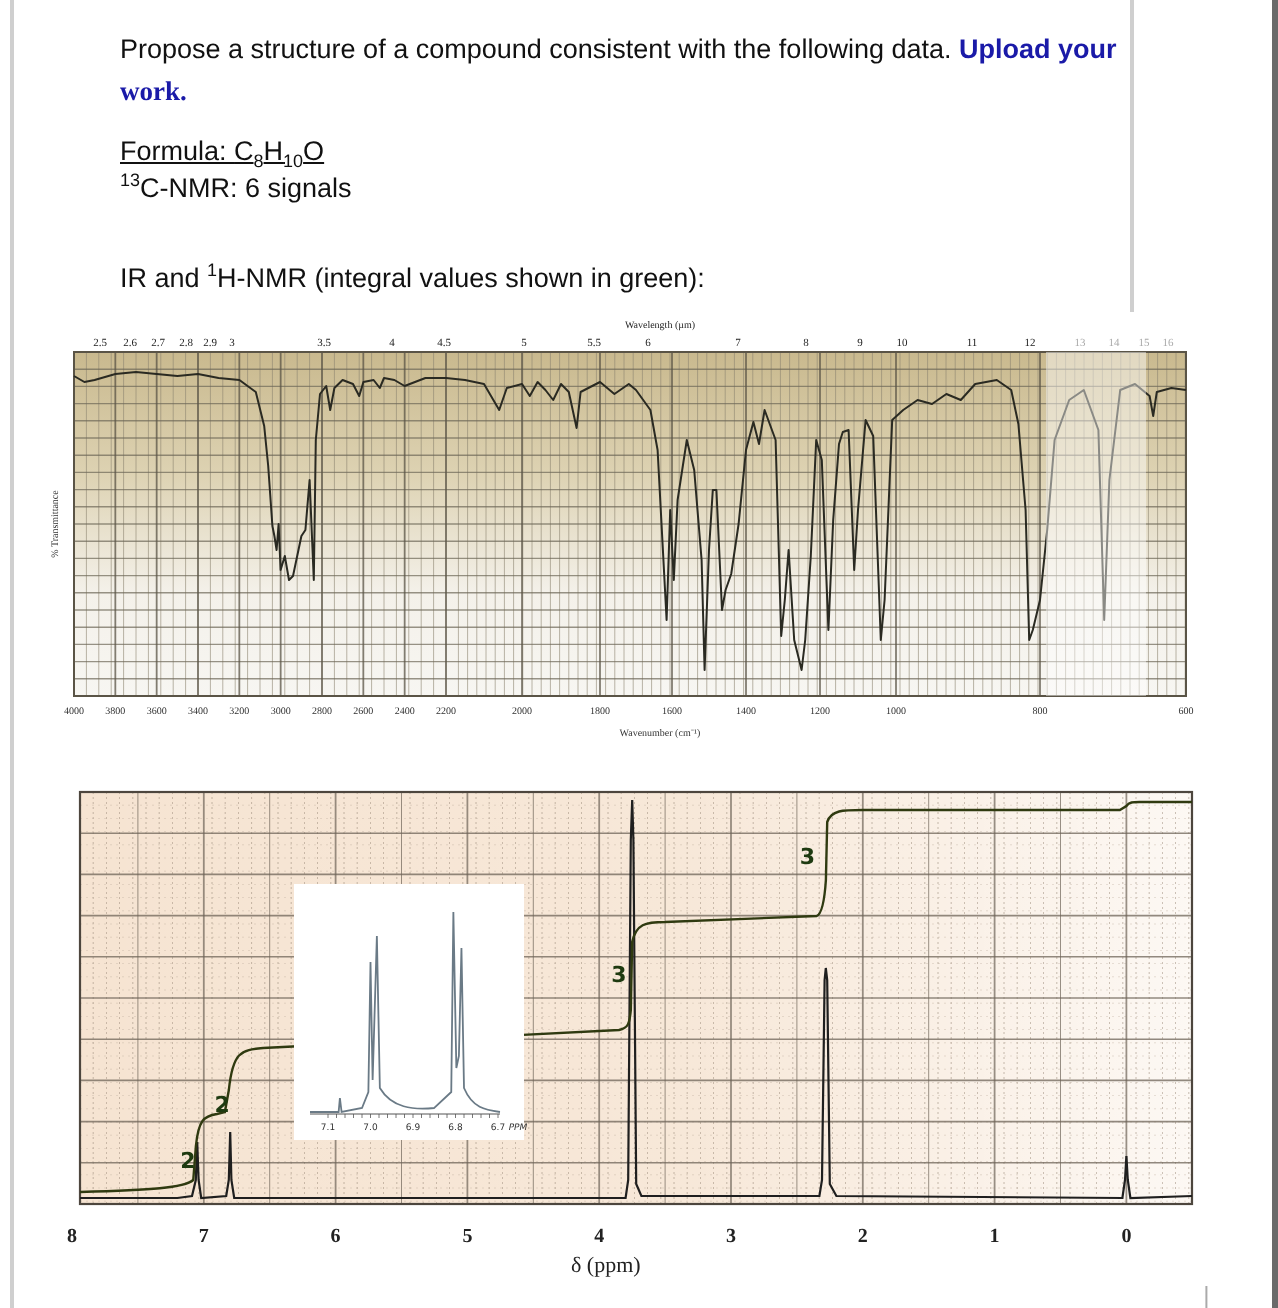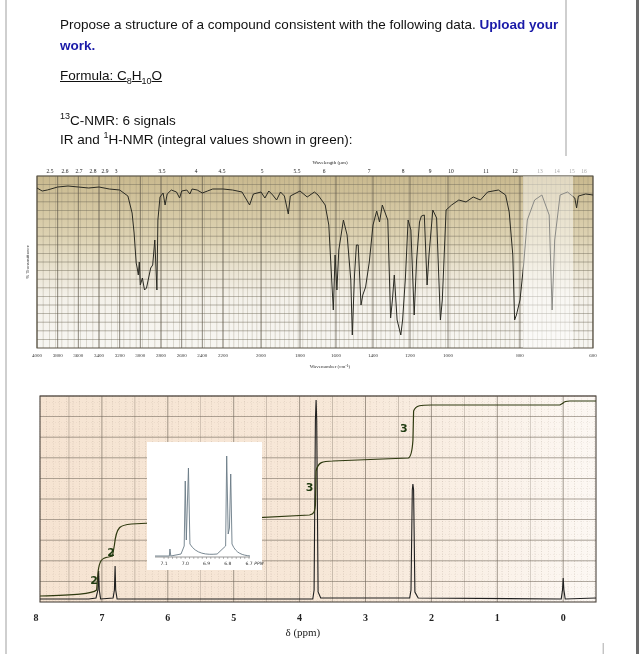--- a/index.html
+++ b/index.html
@@ -16,27 +16,27 @@
 <body>
 
 <div class="vline" style="left:5px;top:0;width:2px;height:654px;background:#cfcfcf;"></div>
 <div class="vline" style="left:565px;top:0;width:2px;height:156px;background:#cfcfcf;"></div>
 <div class="vline" style="left:636px;top:0;width:3px;height:654px;background:#6a6a6a;"></div>
 
 <div class="q" style="top:17px;">
   <span>Propose a structure of a compound consistent with the following data.</span>
   <span class="link">Upload your</span>
 </div>
-<div class="q" style="top:38px;">
+<div class="q" style="top:38px;font-family:Liberation Serif, serif;">
   <span class="link">work.</span>
 </div>
 <div class="q" style="top:68px;text-decoration:underline;">
   <span>Formula: </span><span>C</span><sub>8</sub><span>H</span><sub>10</sub><span>O</span>
 </div>
-<div class="q" style="top:108px;text-align:right;">
+<div class="q" style="top:82px;text-align:right;">
   <sup>13</sup><span>C-NMR: 6 signals</span>
 </div>
 <div class="q" style="top:127px;">
   <span>IR and </span><sup>1</sup><span>H-NMR (integral values shown in green):</span>
 </div>
 
 <div class="chart" style="left:0;top:150px;width:639px;height:230px;">
   <svg id="ir-svg" width="639" height="230" viewBox="0 150 639 230">
       <defs>
         <linearGradient id="irpaper" x1="0" y1="0" x2="0" y2="1">

